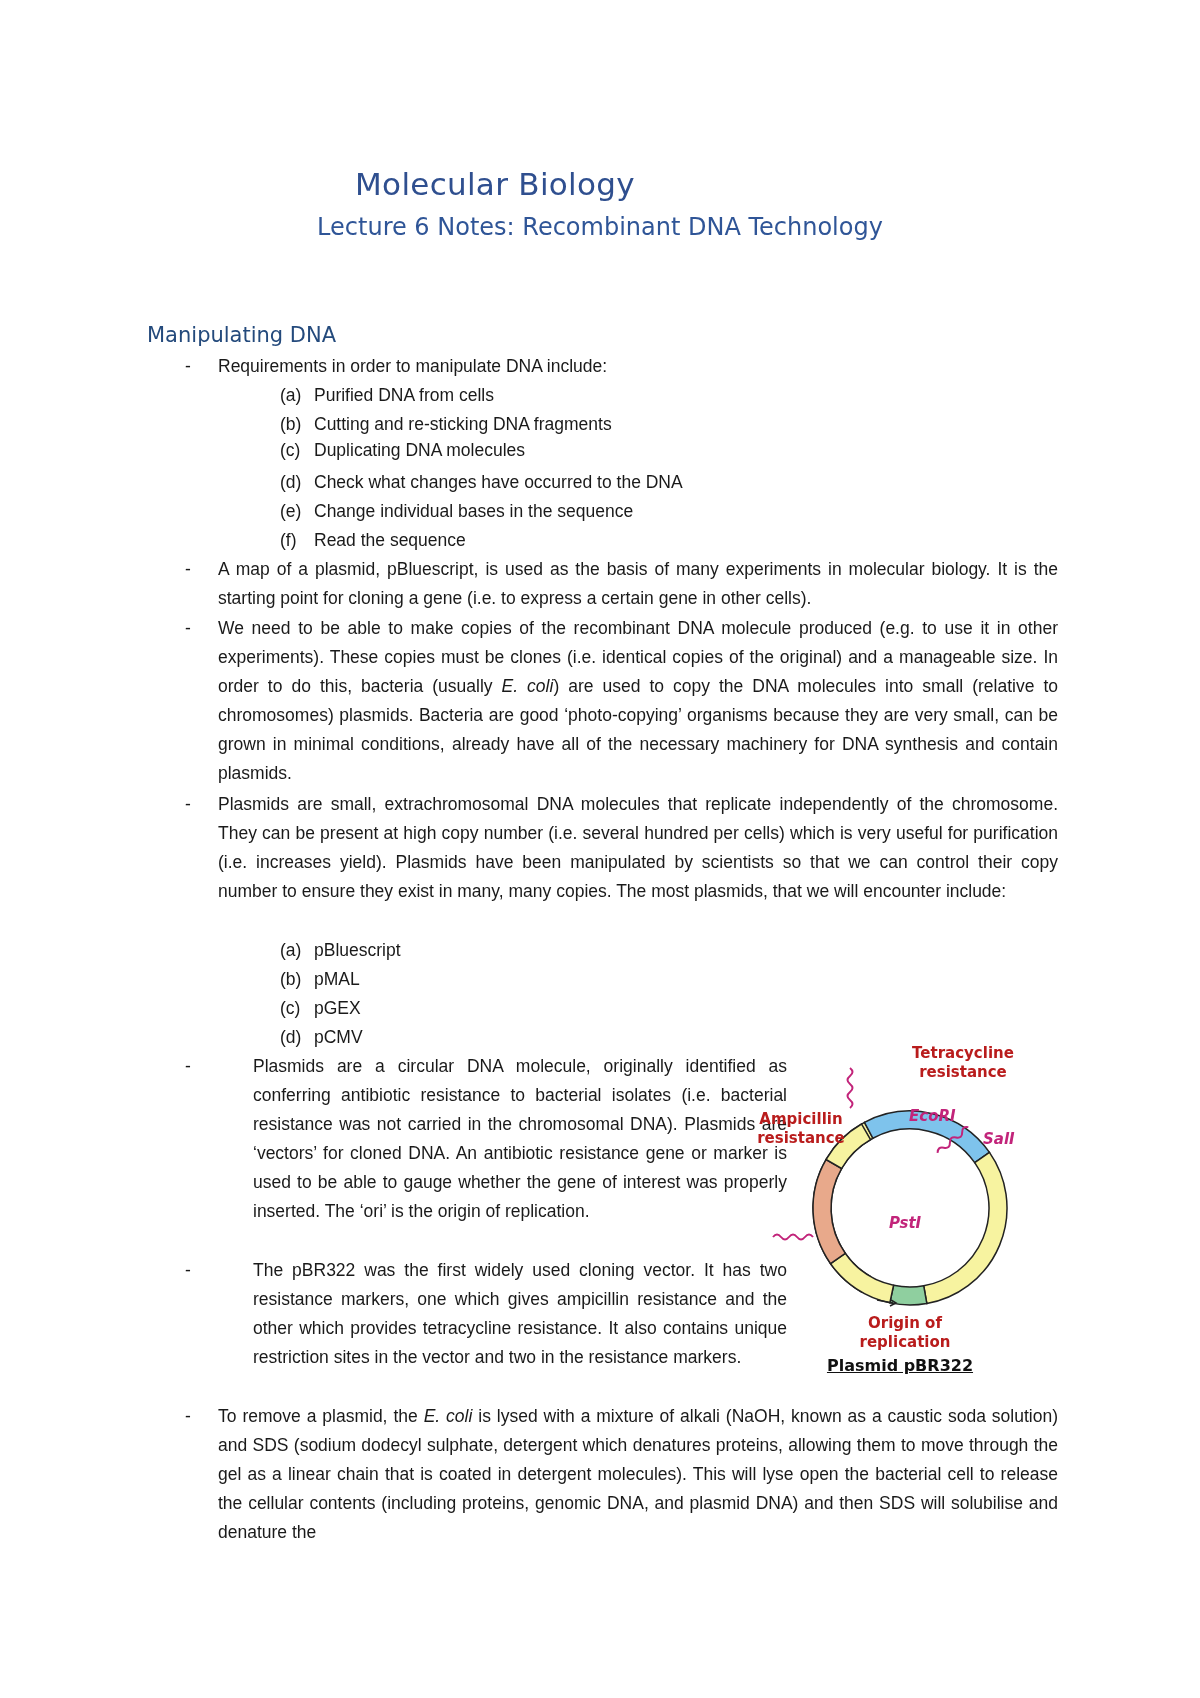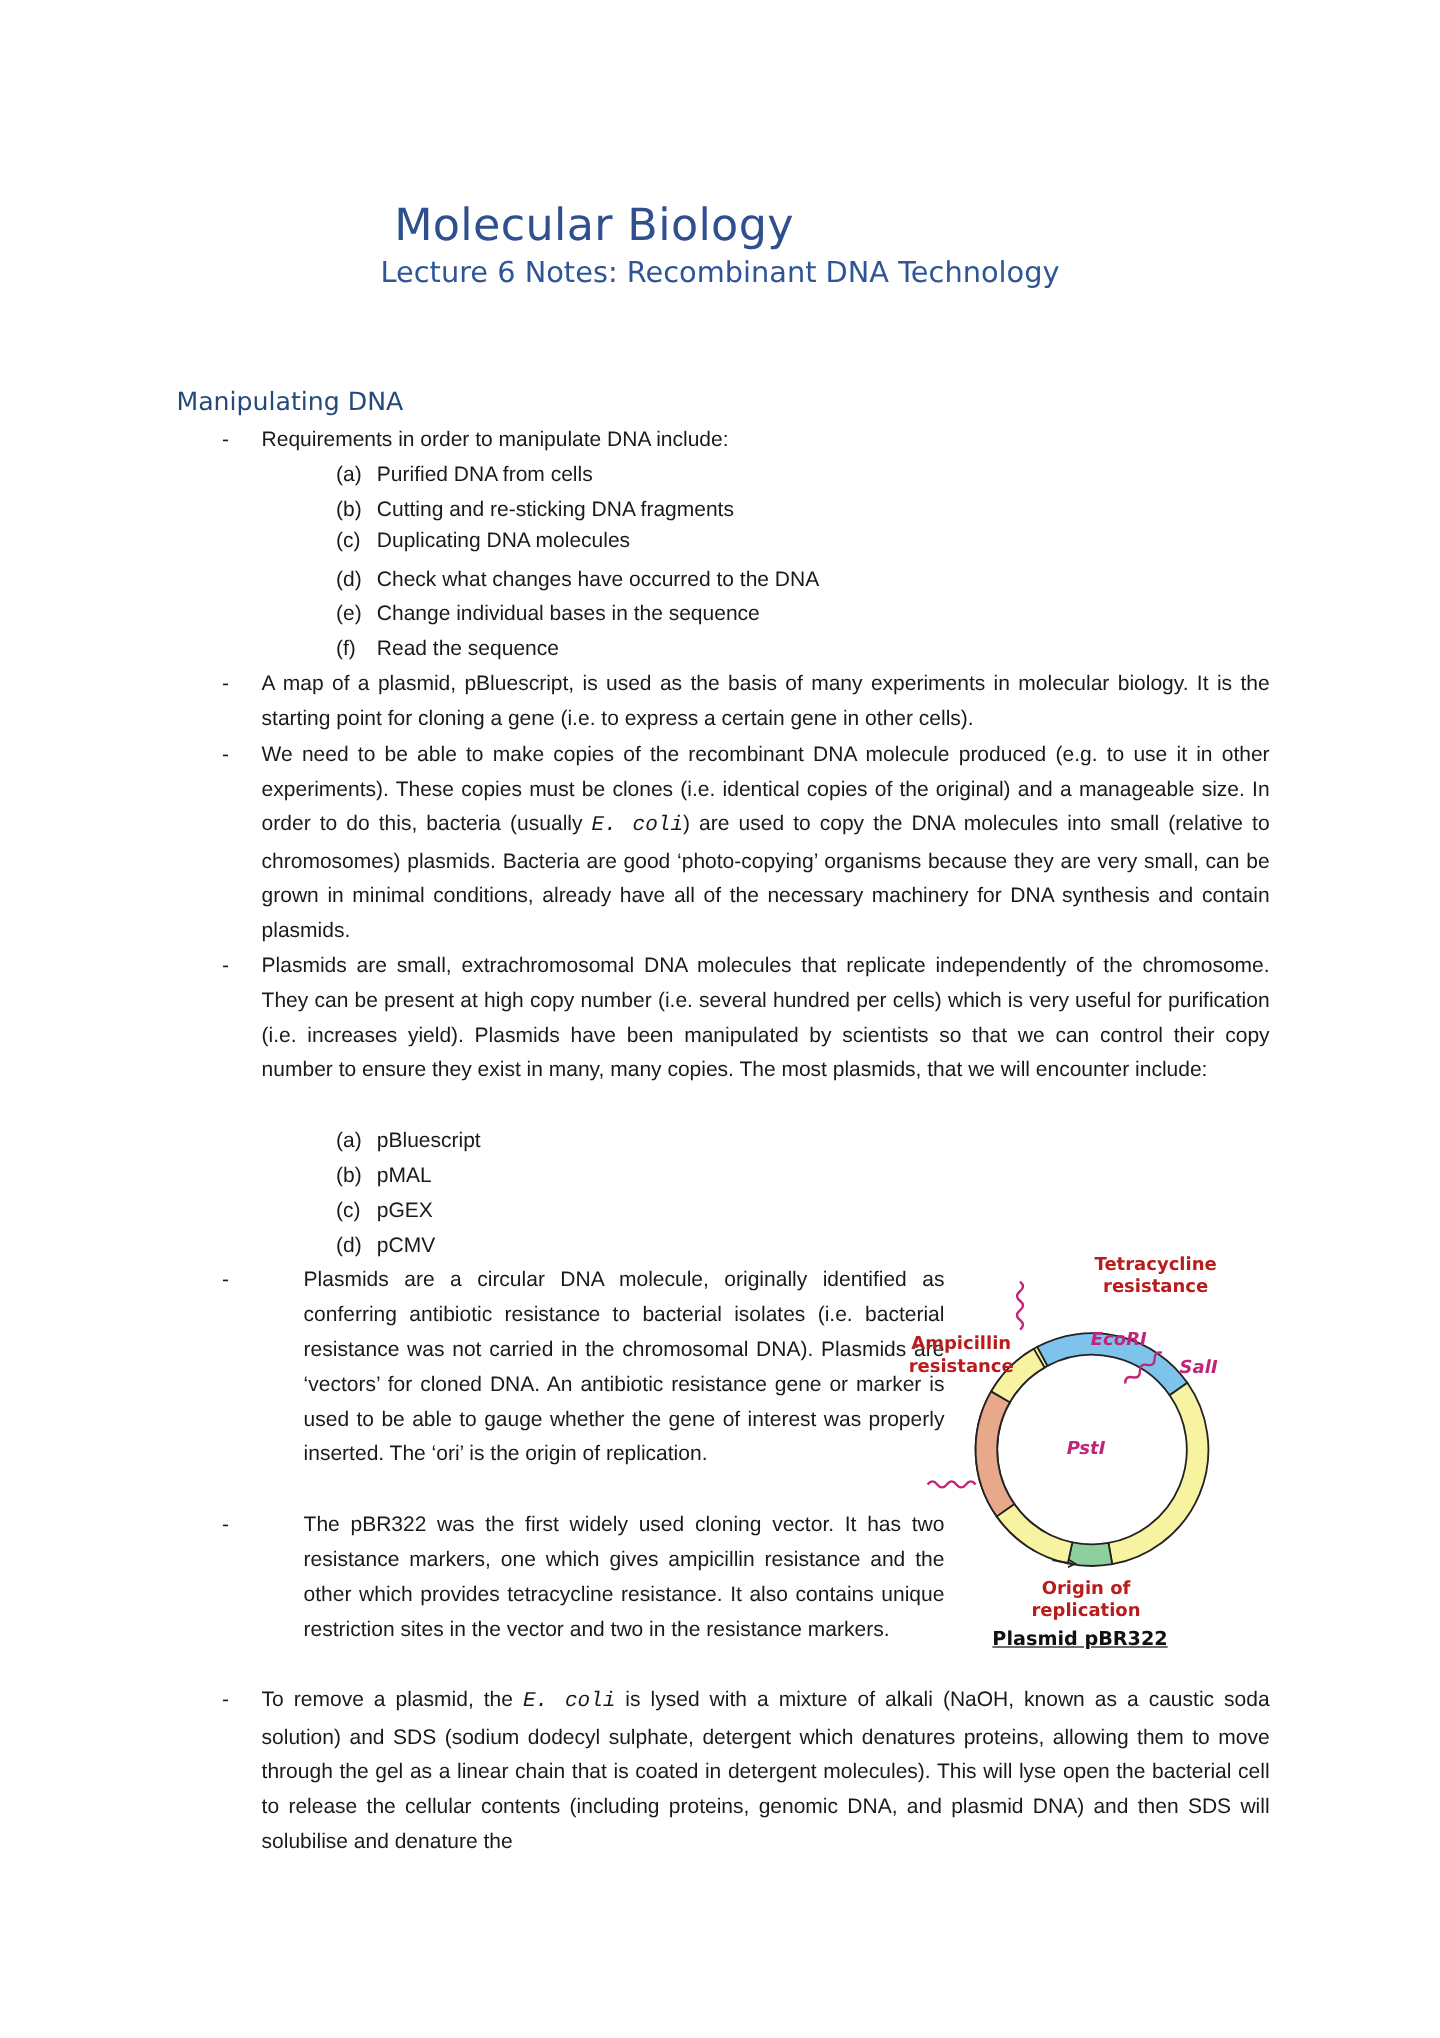--- a/index.html
+++ b/index.html
@@ -1,31 +1,31 @@
 <!DOCTYPE html>
 <html><head>
 <meta charset="utf-8">
 <style>
   html, body { margin: 0; padding: 0; background: #ffffff; }
   body { width: 1200px; height: 1698px; position: relative; overflow: hidden;
          font-family: "DejaVu Sans", sans-serif; color: #1a1a1a; }
   .title { position: absolute; left: 0; width: 990px; top: 166px; text-align: center;
-           font-size: 37px; color: #2f4f8f; letter-spacing: 0.3px; }
+           font-size: 31px; color: #2f4f8f; letter-spacing: 0.3px; }
   .subtitle { position: absolute; left: 0; width: 1200px; top: 213px; text-align: center;
               font-size: 24px; color: #2f5597; }
   .h2 { position: absolute; left: 147px; top: 292px; font-size: 21px; color: #244a7c; margin-top: 31px; }
   .body-text { font-family: "Liberation Sans", sans-serif; font-size: 17.5px; line-height: 29px; color: #1a1a1a; }
   .bullet { position: absolute; left: 185px; width: 14px; }
   .para { position: absolute; left: 218px; text-align: justify; }
   .para.full { width: 840px; }
   .para.narrow { width: 534px; margin-left: 35px; }
   .sub { position: absolute; left: 280px; }
   .sub .lbl { display: inline-block; width: 34px; }
   .line { white-space: nowrap; }
-  em { font-style: italic; font-family: Liberation Mono, monospace; }
+  em { font-style: italic; }
   .figure { position: absolute; left: 765px; top: 1050px; width: 320px; height: 340px; }
   .fig-label { position: absolute; font-family: "DejaVu Sans", sans-serif; font-weight: bold;
                font-size: 15px; color: #b91c1c; line-height: 19px; text-align: center; }
   .site { position: absolute; font-family: "DejaVu Sans", sans-serif; font-weight: bold;
           font-style: italic; font-size: 15px; color: #c2247a; }
 </style>
 </head>
 <body>
 
 <div class="title">Molecular Biology</div>
@@ -79,14 +79,14 @@
     <path d="M85 18 q5 4 0 8 q-5 4 0 8 q5 4 0 8 q-5 4 0 8 q5 4 0 8" stroke="#c2247a" stroke-width="2" fill="none"></path>
     <path d="M168 90 q4 -5 8 0 q4 5 8 0 q4 -5 8 0 q4 5 8 0 q4 -5 8 0" stroke="#c2247a" stroke-width="2" fill="none" transform="rotate(-40 188 90)"></path>
     <path d="M8 187 q4 -5 8 0 q4 5 8 0 q4 -5 8 0 q4 5 8 0 q4 -5 8 0" stroke="#c2247a" stroke-width="2" fill="none"></path>
   </svg>
   <div class="fig-label" style="left:118px; top:-6px; width:160px;">Tetracycline resistance</div>
   <div class="fig-label" style="left:-14px; top:60px; width:100px;">Ampicillin resistance</div>
   <div class="fig-label" style="left:80px; top:264px; width:120px;">Origin of replication</div>
   <div class="fig-label" style="left:50px; top:306px; width:170px; font-size:16px; color:#111;text-decoration:underline;">Plasmid pBR322</div>
   <div class="site" style="left:144px; top:57px;">EcoRI</div>
   <div class="site" style="left:218px; top:80px;">SalI</div>
-  <div class="site" style="left:124px; top:148px;text-align:right;">PstI</div>
+  <div class="site" style="left:124px; top:164px;text-align:right;">PstI</div>
 </div>
 
 </body></html>

